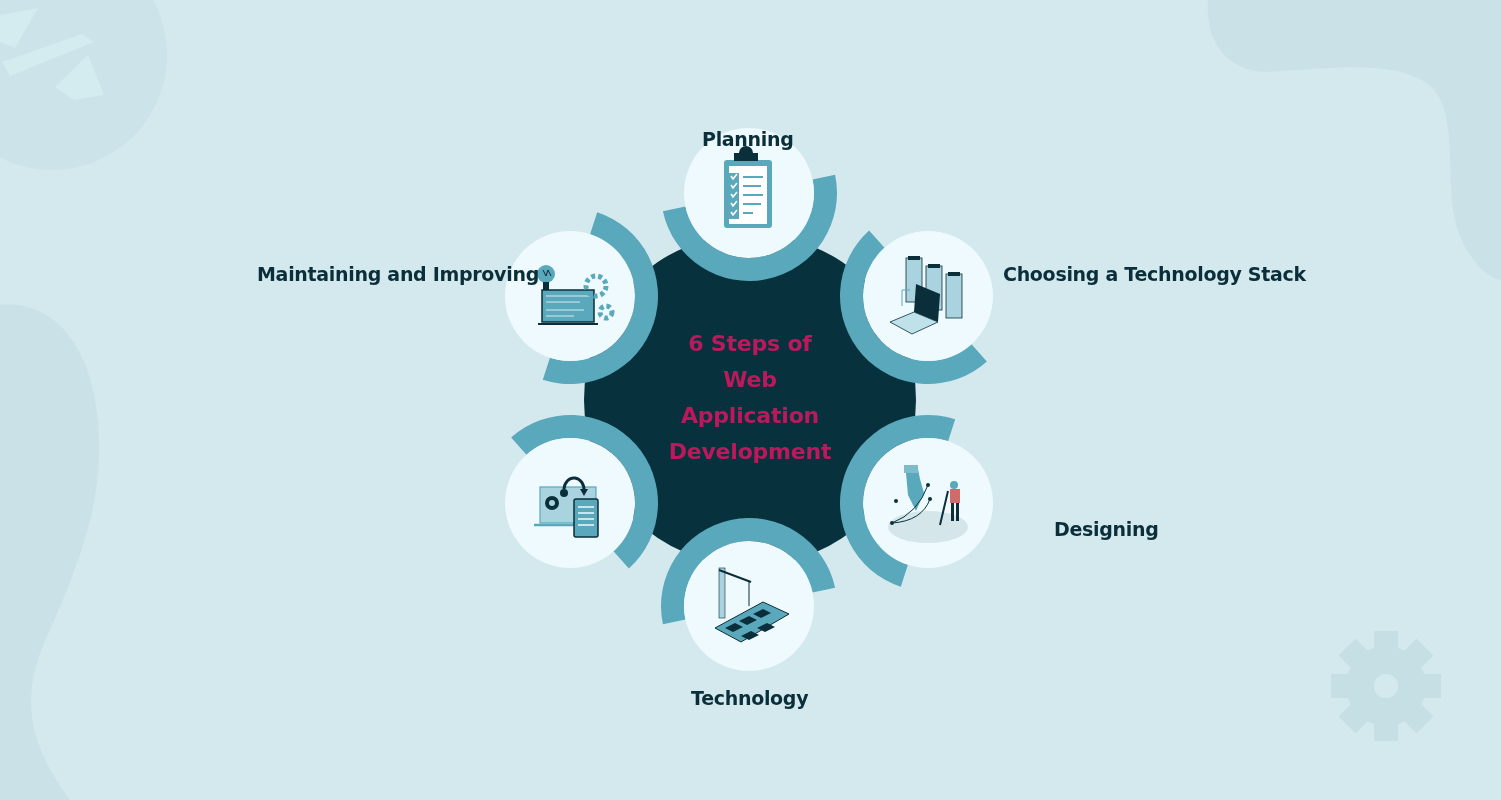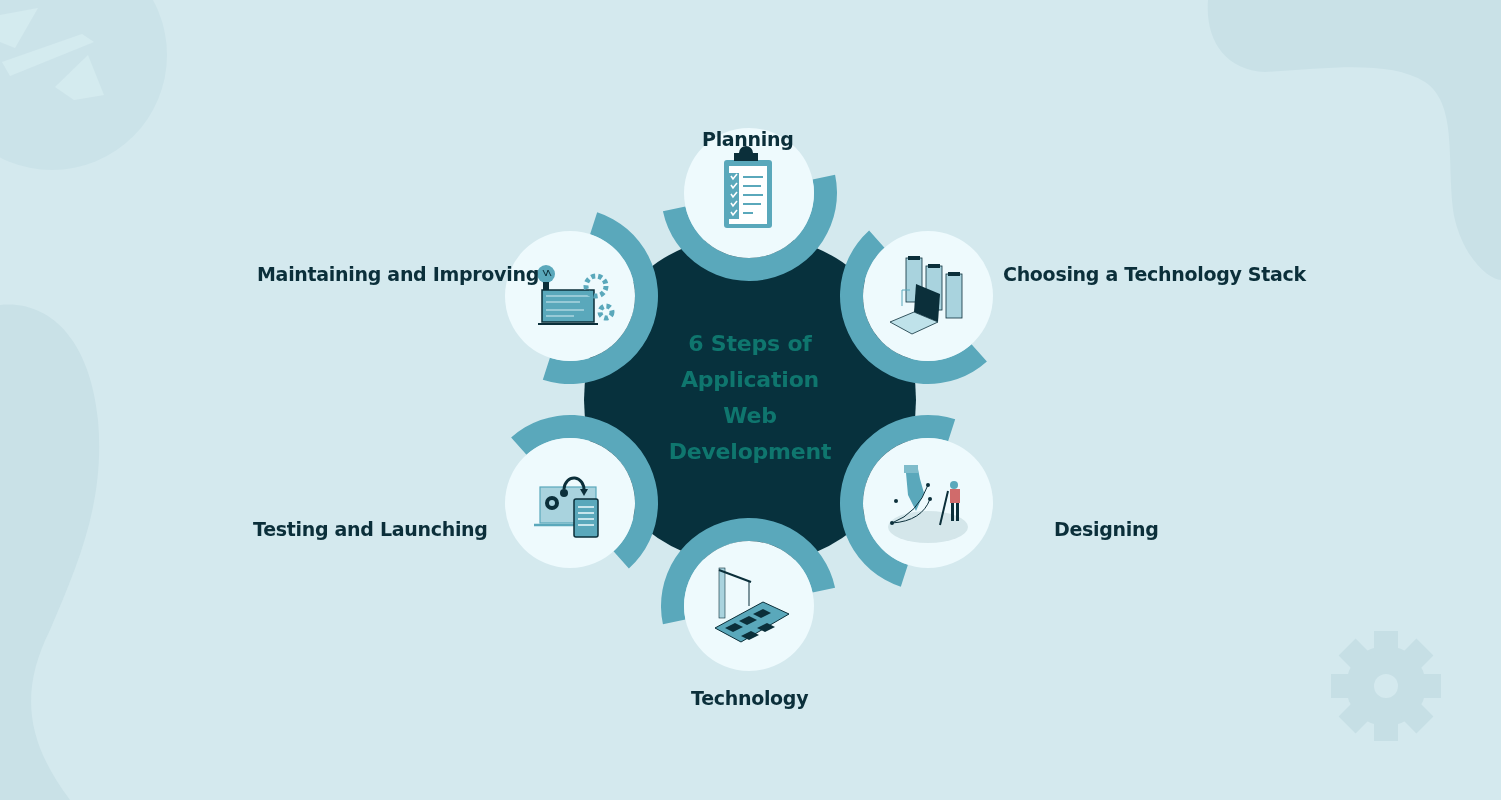--- a/index.html
+++ b/index.html
@@ -15,21 +15,21 @@
     font-weight: bold;
     font-size: 19px;
     color: #0b2f3a;
     white-space: nowrap;
     letter-spacing: -0.3px;
   }
   .center-title {
     position: absolute;
     left: 600px; top: 326px; width: 300px;
     text-align: center;
-    color: #0f766e;
+    color: #be185d;
     font-weight: bold;
     font-size: 22px;
     line-height: 36px;
     letter-spacing: -0.2px;
   }
   .center-title span { display: block; }
 </style>
 </head>
 <body>
 
@@ -196,24 +196,23 @@
         <g fill="none" stroke="#5aa8bb" stroke-width="5" stroke-dasharray="4 3">
           <circle cx="26" cy="-10" r="10"></circle>
           <circle cx="36" cy="16" r="6"></circle>
         </g>
       </g>
     </g>
   </svg>
 
   <div class="center-title">
     <span>6 Steps of</span>
+    <span>Web</span>
     <span>Application</span>
-    <span>Web</span>
     <span>Development</span>
   </div>
 
   <div class="label" style="left:702px; top:94px;margin-top:34px;">Planning</div>
   <div class="label" style="left:1003px; top:263px;">Choosing a Technology Stack</div>
   <div class="label" style="left:1054px; top:518px;">Designing</div>
   <div class="label" style="left:691px; top:687px;">Technology</div>
-  <div class="label" style="left:253px; top:518px;">Testing and Launching</div>
   <div class="label" style="left:209px; top:263px;margin-left:48px;">Maintaining and Improving</div>
 </div>
 
 </body></html>

